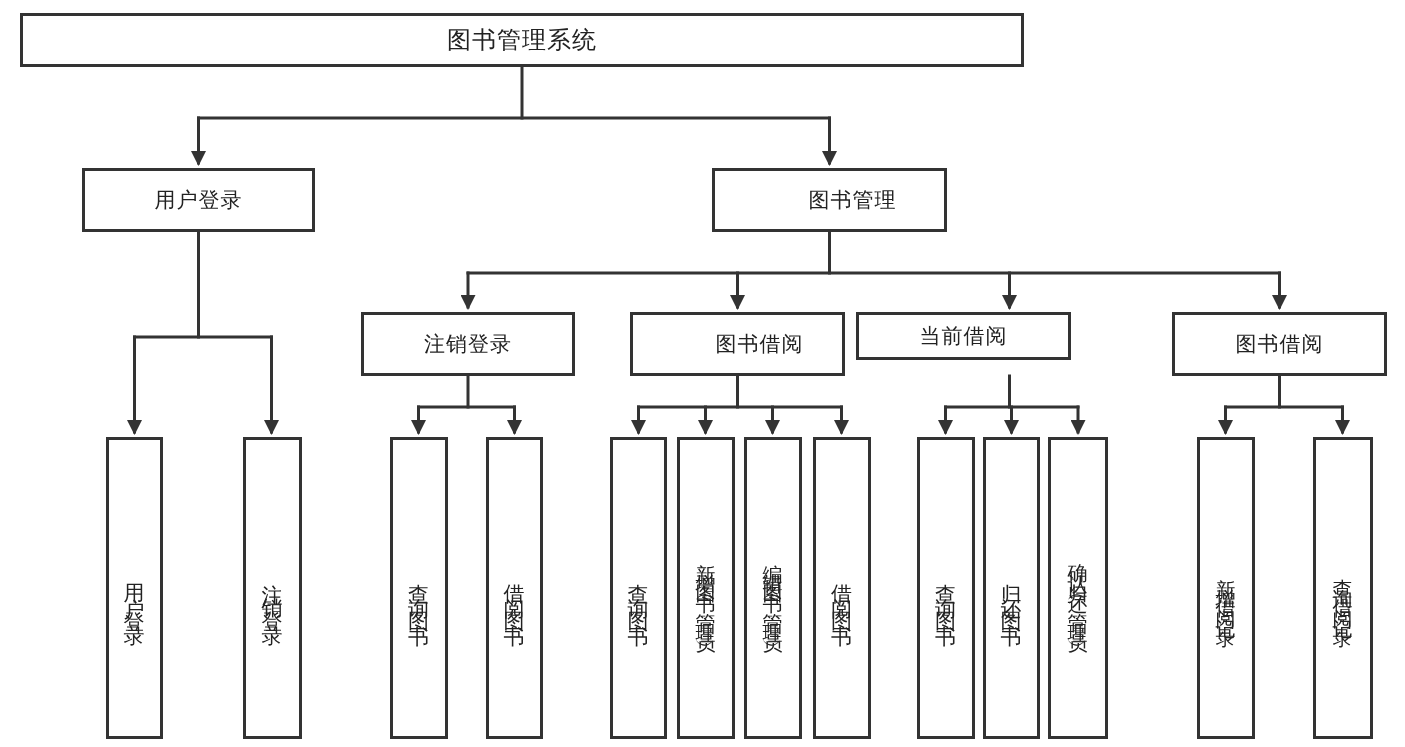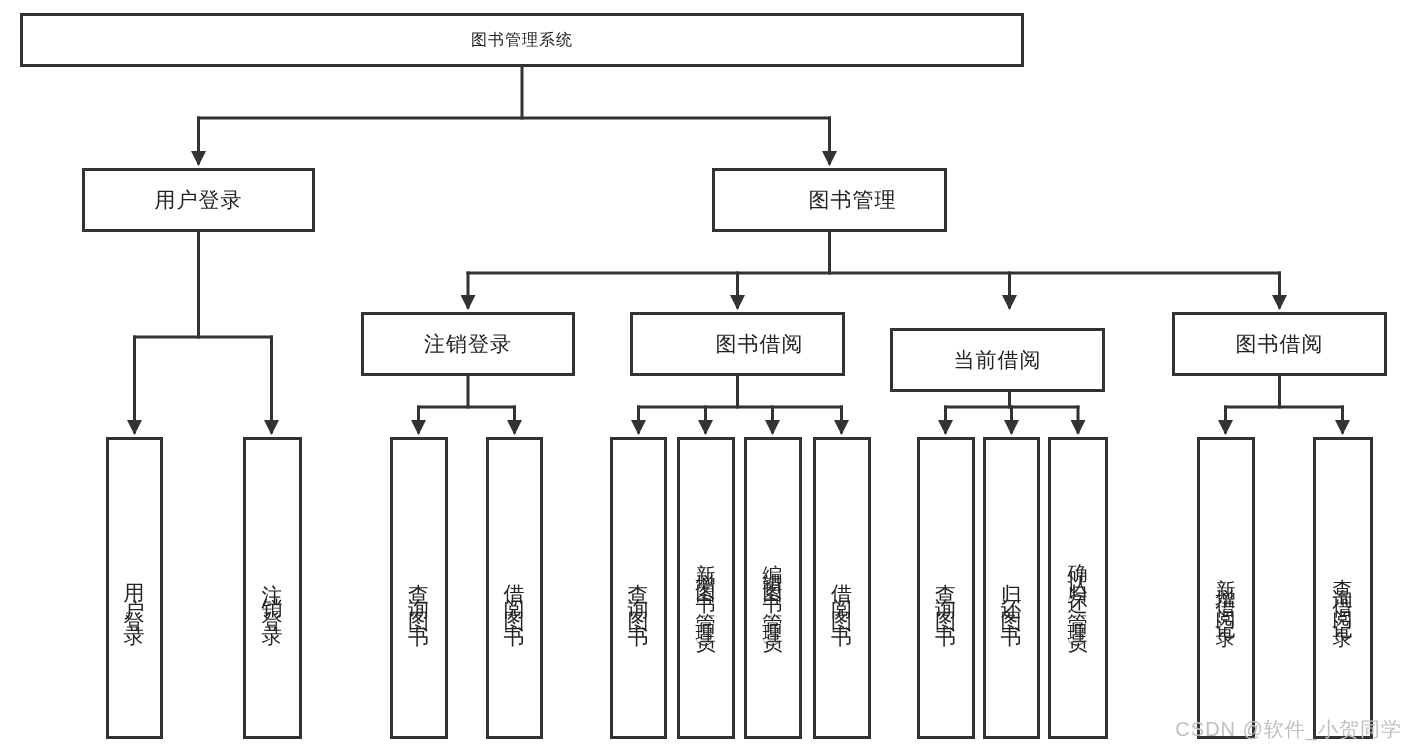--- a/index.html
+++ b/index.html
@@ -10,21 +10,21 @@
     position:absolute;
     box-sizing:border-box;
     border:3px solid #333333;
     background:#ffffff;
     display:flex;
     align-items:center;
     justify-content:center;
     z-index:2;
   }
   .hbox{font-size:21px;letter-spacing:1px;white-space:nowrap;}
-  .root-box{font-size:16px;}
+  .root-box{font-size:24px;}
   .vbox .vtext{
     writing-mode:vertical-rl;
     text-orientation:mixed;
     font-size:21px;
     line-height:1;
     letter-spacing:14px;
     margin-bottom:-14px;
   }
   .vbox .vtext.long{
     font-size:20px;
@@ -97,21 +97,21 @@
     </g>
   </svg>
 
   <div class="box hbox root-box" style="left:20px;top:13px;width:1004px;height:54px;">图书管理系统</div>
 
   <div class="box hbox" style="left:82px;top:168px;width:233px;height:64px;">用户登录</div>
   <div class="box hbox" style="left:712px;top:168px;width:235px;height:64px;padding-left:46px;">图书管理</div>
 
   <div class="box hbox" style="left:361px;top:312px;width:214px;height:64px;">注销登录</div>
   <div class="box hbox" style="left:630px;top:312px;width:215px;height:64px;padding-left:44px;">图书借阅</div>
-  <div class="box hbox" style="left:890px;top:312px;width:215px;height:64px;margin-top:16px;">当前借阅</div>
+  <div class="box hbox" style="left:856px;top:312px;width:215px;height:48px;">当前借阅</div>
   <div class="box hbox" style="left:1172px;top:312px;width:215px;height:64px;">图书借阅</div>
 
   <div class="box vbox" style="left:106px;top:437px;width:57px;height:302px;">
     <span class="vtext">用户登录</span>
   </div>
   <div class="box vbox" style="left:243px;top:437px;width:59px;height:302px;">
     <span class="vtext">注销登录</span>
   </div>
 
   <div class="box vbox" style="left:390px;top:437px;width:58px;height:302px;">
@@ -144,14 +144,13 @@
     <span class="vtext long">确认归还（管理员）</span>
   </div>
 
   <div class="box vbox" style="left:1197px;top:437px;width:58px;height:302px;">
     <span class="vtext long">新增借阅记录</span>
   </div>
   <div class="box vbox" style="left:1313px;top:437px;width:60px;height:302px;">
     <span class="vtext long">查询借阅记录</span>
   </div>
 
-  <div class="watermark">CSDN @软件_小贺同学</div>
 </div>
 
 </body></html>

